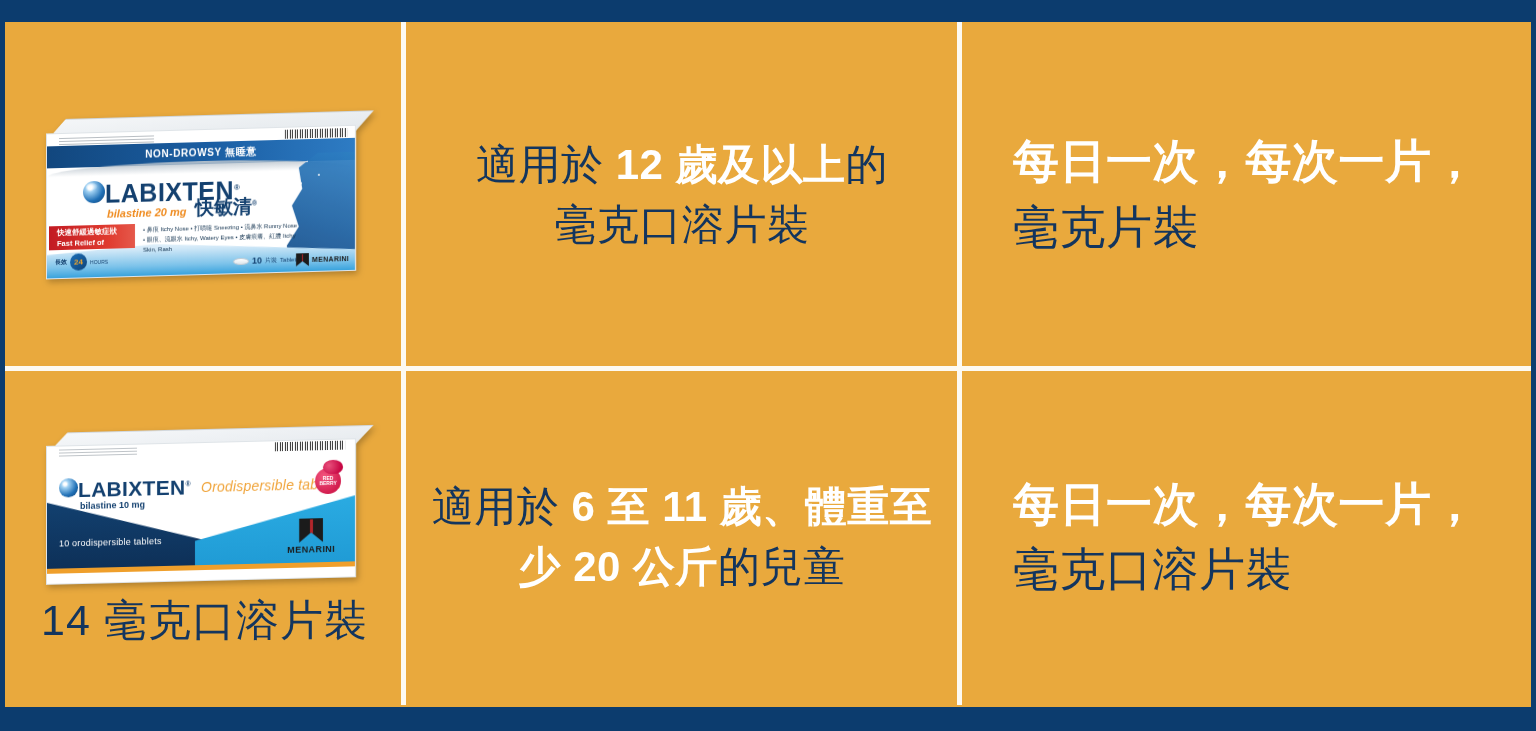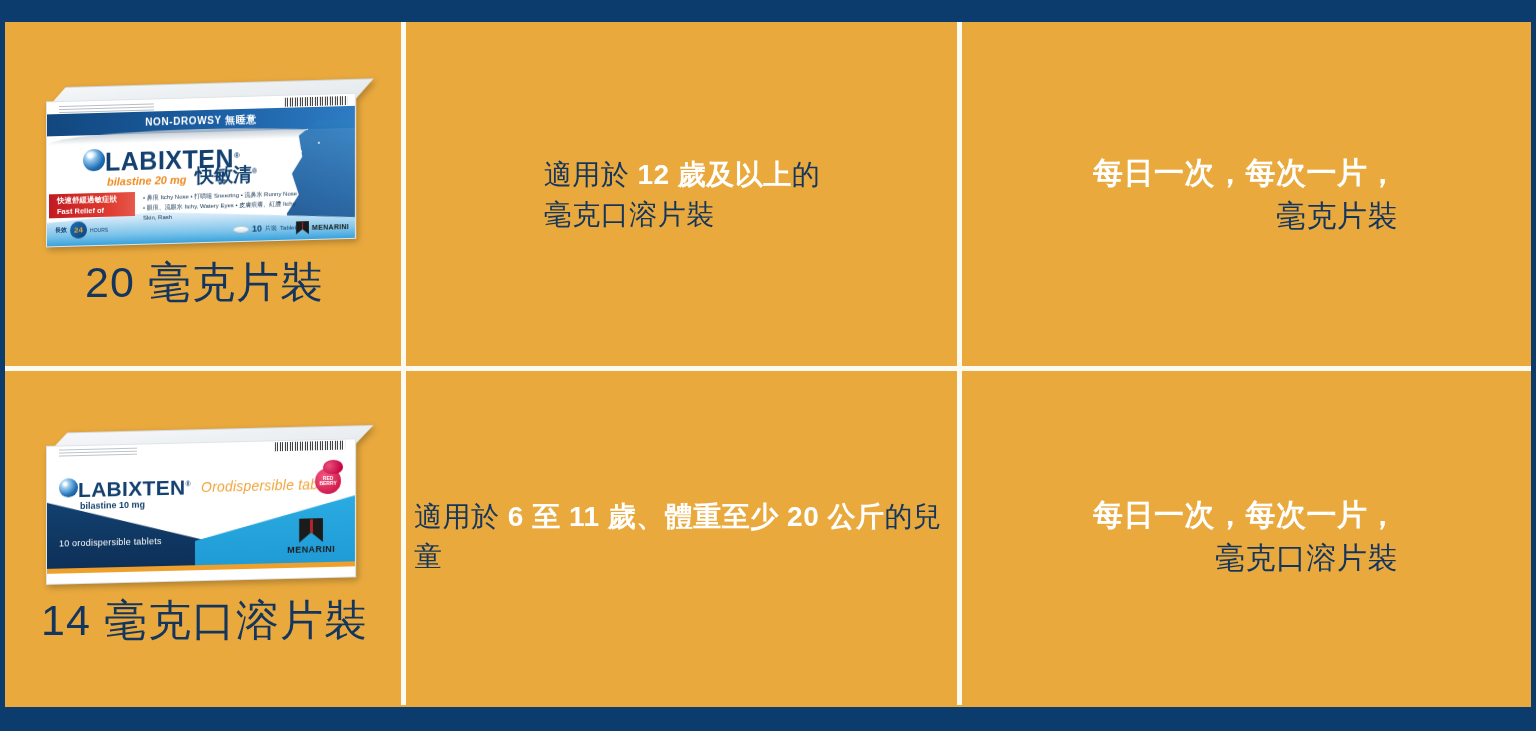--- a/index.html
+++ b/index.html
@@ -72,37 +72,37 @@
     font-size: 43px;
     color: #13355e;
     letter-spacing: 1px;
     line-height: 1.1;
     white-space: nowrap;
     font-weight: 400;
   }
 
   
   .info {
-    font-size: 28px;
+    font-size: 42px;
+    line-height: 1.42;
+    color: #13355e;
+    text-align: center;
+    letter-spacing: 0.5px;
+    max-width: 100%;
+  }
+  .info .hl {
+    color: #ffffff;
+    font-weight: bold;
+  }
+
+  .dose {
+    font-size: 46px;
     line-height: 1.42;
     color: #13355e;
     text-align: left;
-    letter-spacing: 0.5px;
-    max-width: 100%;
-  }
-  .info .hl {
-    color: #ffffff;
-    font-weight: bold;
-  }
-
-  .dose {
-    font-size: 30px;
-    line-height: 1.42;
-    color: #13355e;
-    text-align: right;
     letter-spacing: 0.5px;
   }
   .dose .hl {
     color: #ffffff;
     font-weight: bold;
   }
 
   
   .box20 {
     position: relative;
@@ -454,21 +454,20 @@
             <span class="t">片裝</span>
             <span class="t">Tablets</span>
           </div>
           <div class="menarini">
             <span class="m-mark"></span>
             <span class="m-text">MENARINI</span>
           </div>
         </div>
       </div>
 
-      <div class="pack-label">20 毫克片裝</div>
     </div>
 
     <div class="cell">
       <div class="info">
         <span>適用於 </span><span class="hl">12 歲及以上</span><span>的</span><br>
         <span>毫克口溶片裝</span>
       </div>
     </div>
 
     <div class="cell">

